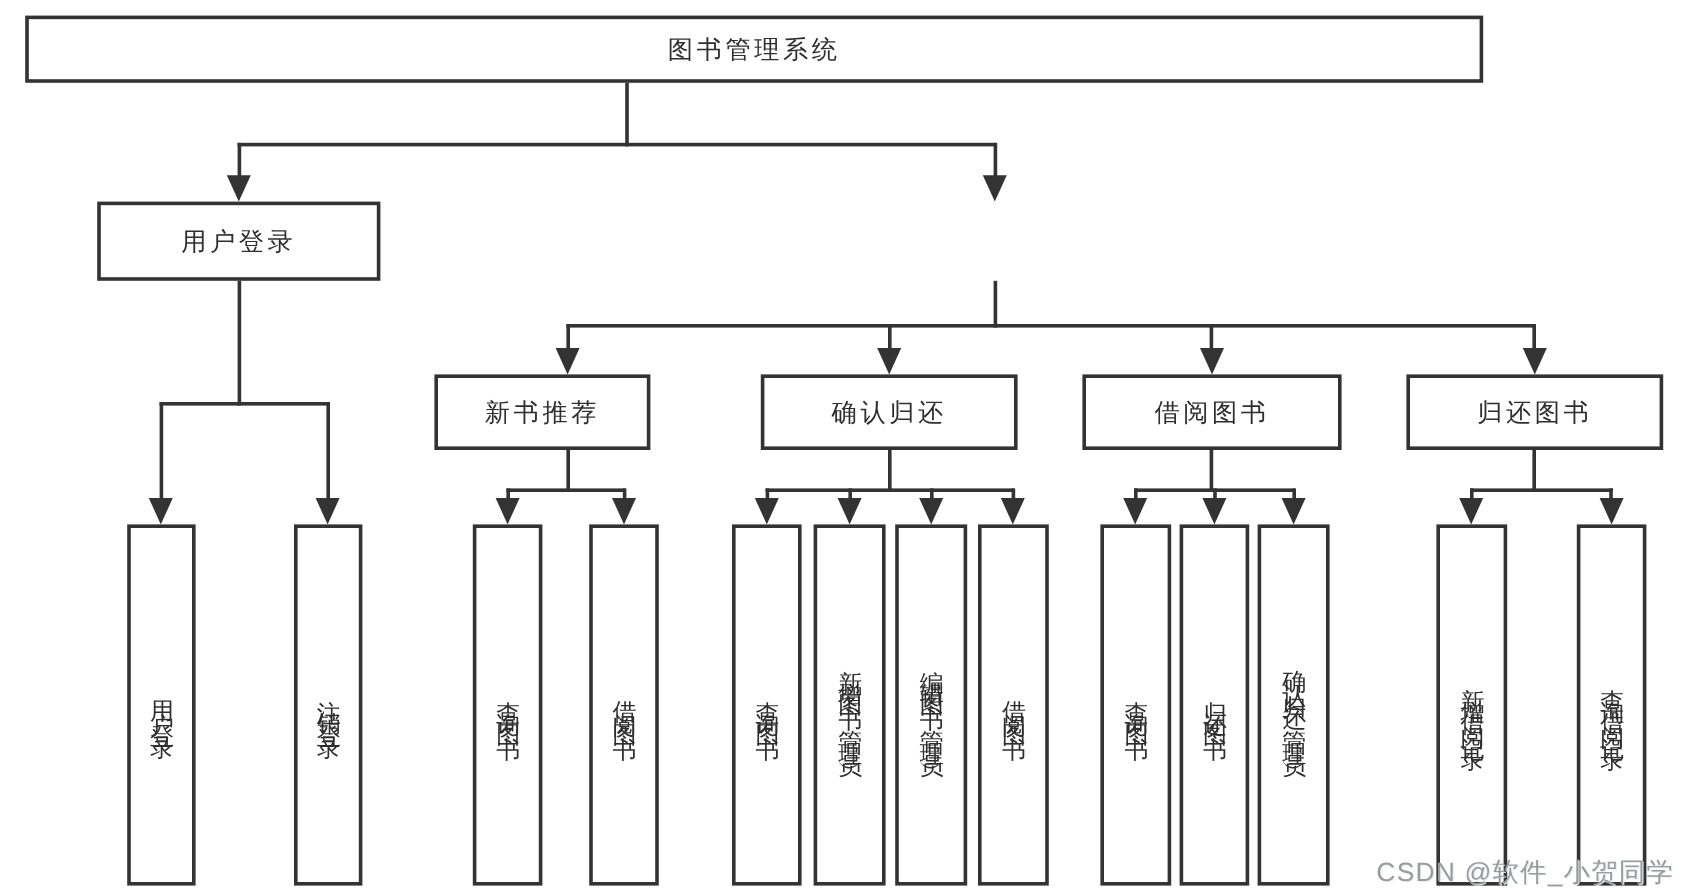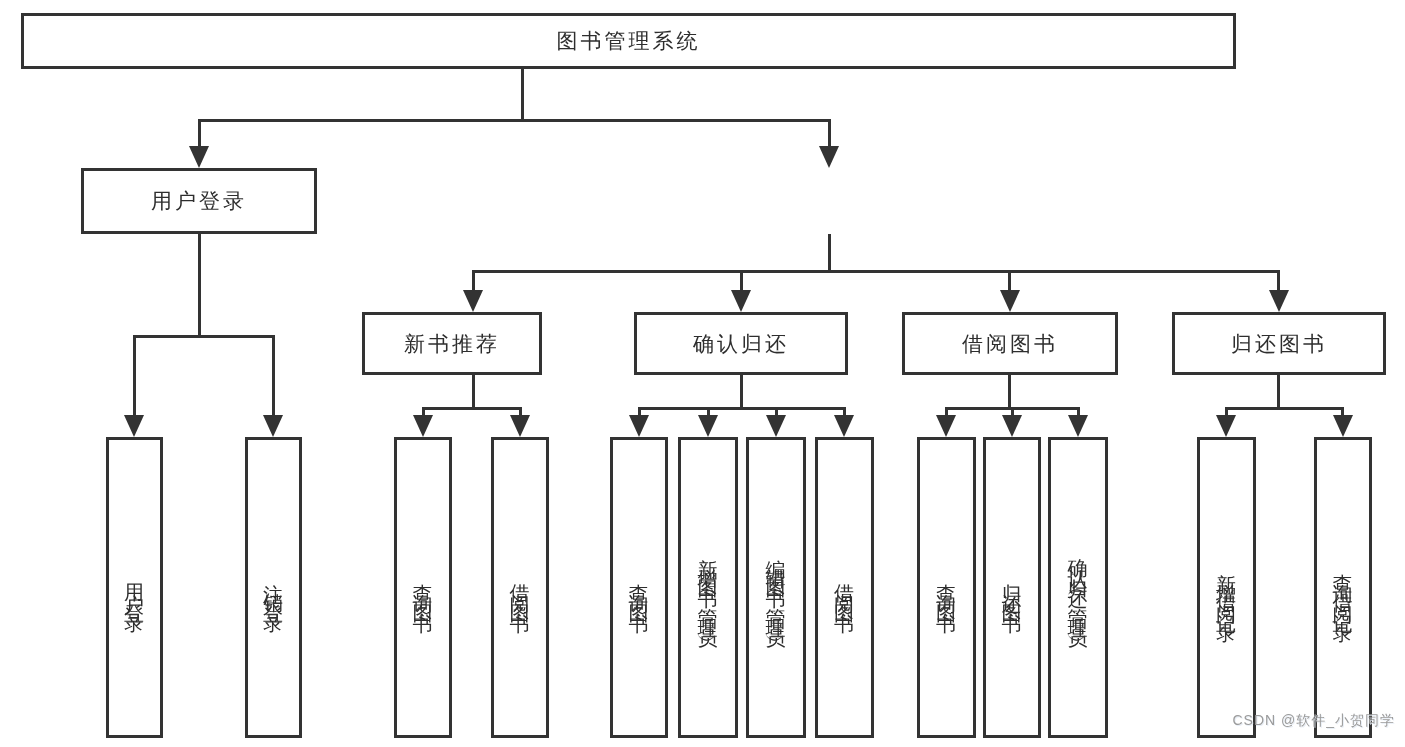--- a/index.html
+++ b/index.html
@@ -35,21 +35,21 @@
   .vline{width:3px;}
   .arrow{
     position:absolute;width:0;height:0;
     border-left:10px solid transparent;
     border-right:10px solid transparent;
     border-top:22px solid var(--line,#333333);
   }
   .watermark{
     position:absolute;
     right:10px;top:712px;
-    font-size:14px;
+    font-size:22px;
     color:var(--wm,#9b9b9b);
     letter-spacing:1px;
     z-index:5;
     text-shadow:1px 1px 0 rgba(230,236,245,.9);
   }
 </style>
 </head>
 <body>
 
 <div class="canvas" style="--line: #333333; --text: #2e2e2e; --bg: #ffffff; --wm: #9b9b9b;">

